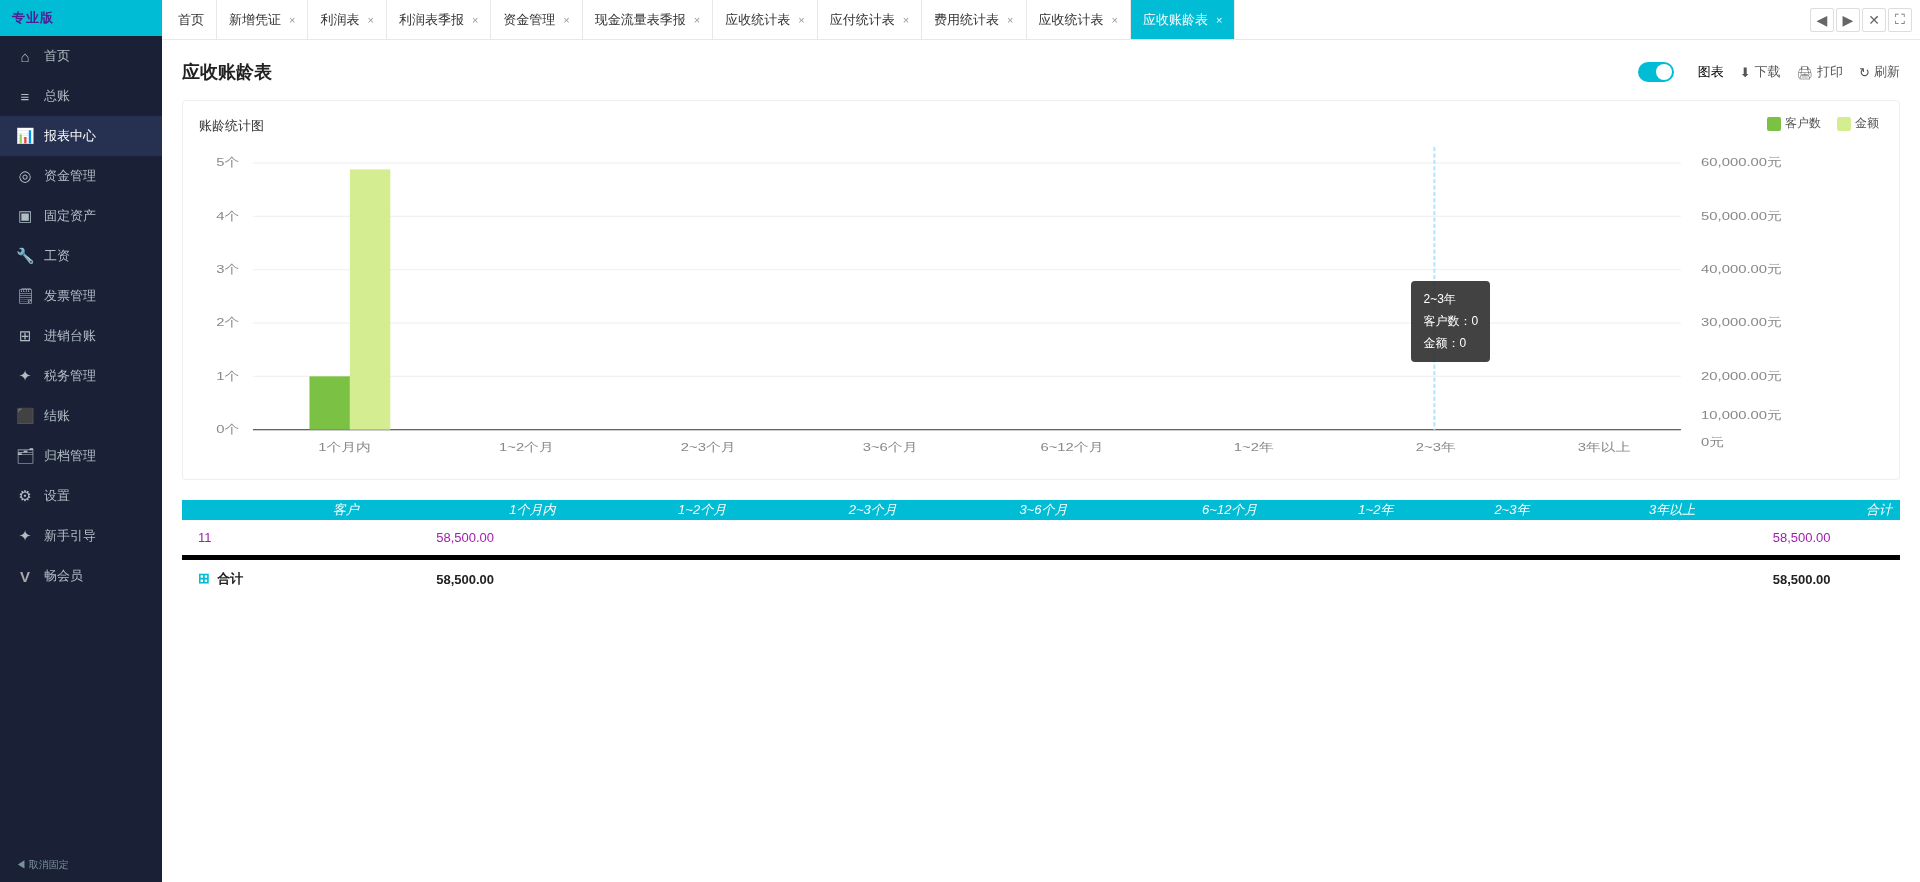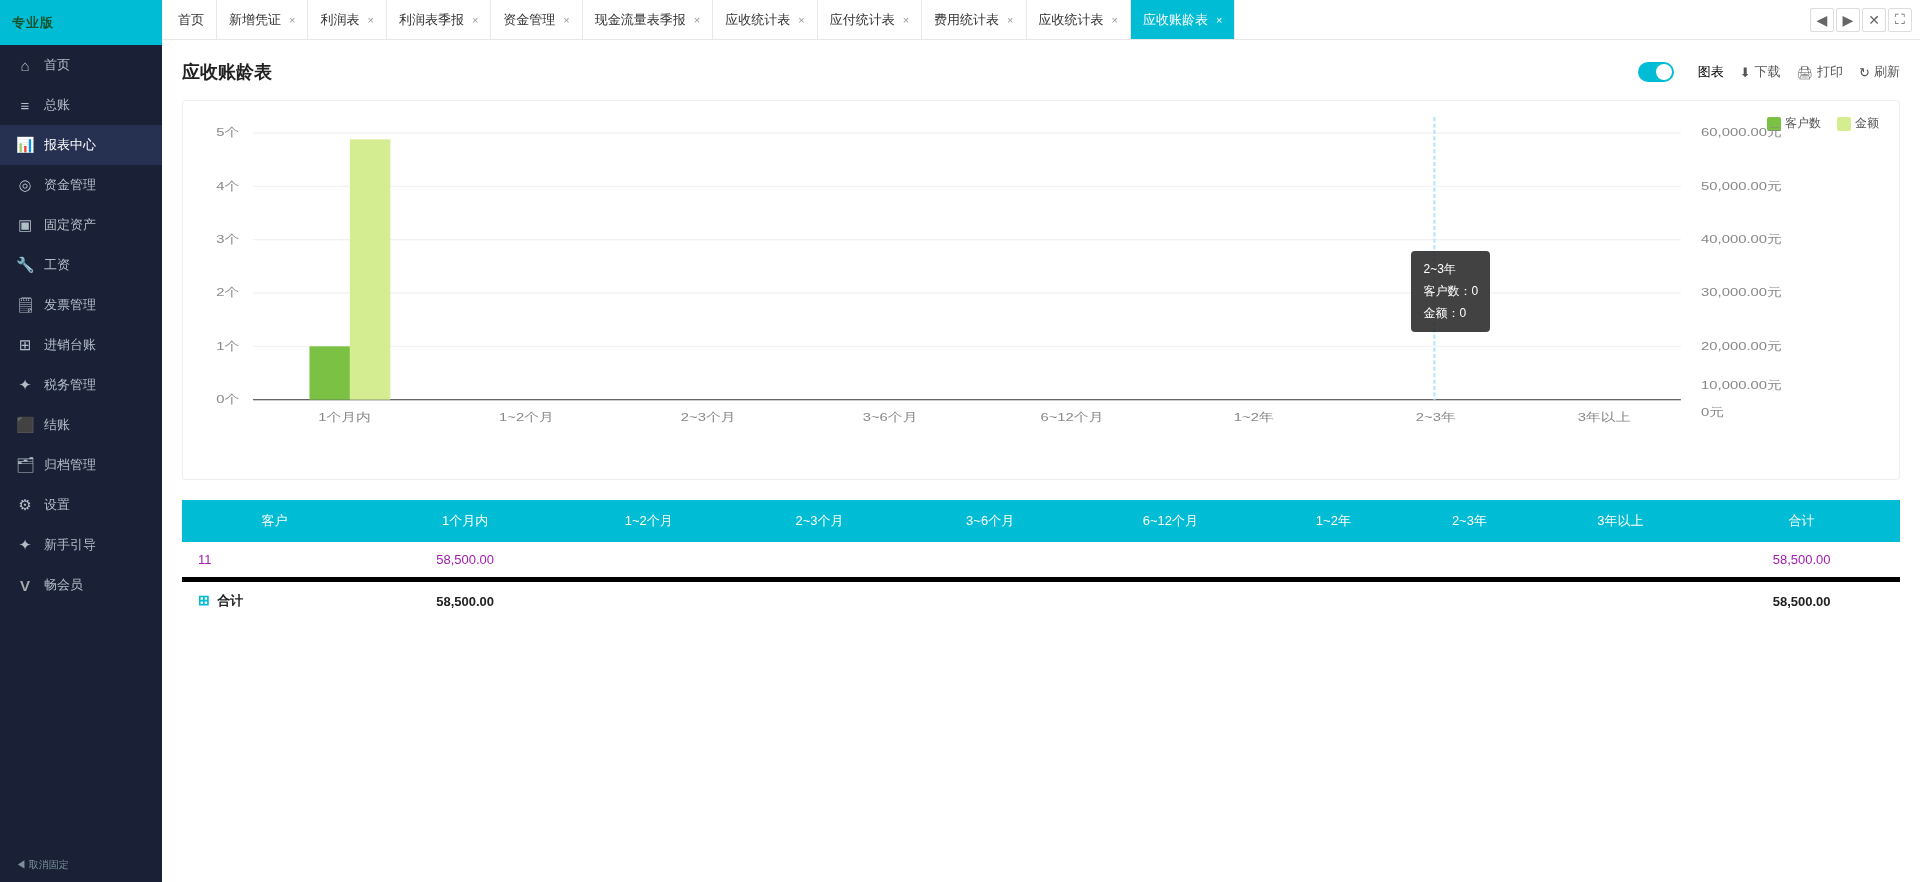--- a/index.html
+++ b/index.html
@@ -10,26 +10,26 @@
       width: 162px;
       background: #1a2035;
       color: #cdd5e0;
       display: flex;
       flex-direction: column;
       flex-shrink: 0;
       height: 882px;
     }
     .sidebar-logo {
       background: #00bcd4;
-      height: 45px;
+      height: 36px;
       display: flex;
       align-items: center;
       padding: 5px 12px;
       font-size: 13px;
-      color: #14532d;
+      color: #4c1d95;
       font-weight: bold;
       letter-spacing: 1px;
     }
     .sidebar-item {
       display: flex;
       align-items: center;
       padding: 11px 16px;
       cursor: pointer;
       gap: 10px;
       color: #b0bec5;
@@ -229,24 +229,25 @@
     .data-table {
       width: 100%;
       border-collapse: collapse;
       font-size: 13px;
     }
     .data-table thead tr {
       background: #00bcd4;
       color: #fff;
     }
     .data-table thead th {
-      padding: 12px 8px;
+      padding: 1px 8px;
       font-weight: 500;
-      text-align: center;
+      text-align: right;
       border: none;
+      font-style: italic;
     }
     .data-table tbody tr {
       background: #fff;
     }
     .data-table tbody td {
       padding: 10px 8px;
       text-align: center;
       border-bottom: 5px solid #000000;
       color: #a21caf;
     }
@@ -411,20 +412,21 @@
           <span>打印</span>
         </div>
         <div class="toolbar-btn">
           <span>↻</span>
           <span>刷新</span>
         </div>
       </div>
     </div>
 
     <div class="chart-container">
+      <div class="chart-title">账龄统计图</div>
       <div class="legend">
         <div class="legend-item">
           <div class="legend-dot" style="background:#7bc143;"></div>
           <span>客户数</span>
         </div>
         <div class="legend-item">
           <div class="legend-dot" style="background:#d4ed91;"></div>
           <span>金额</span>
         </div>
       </div>

